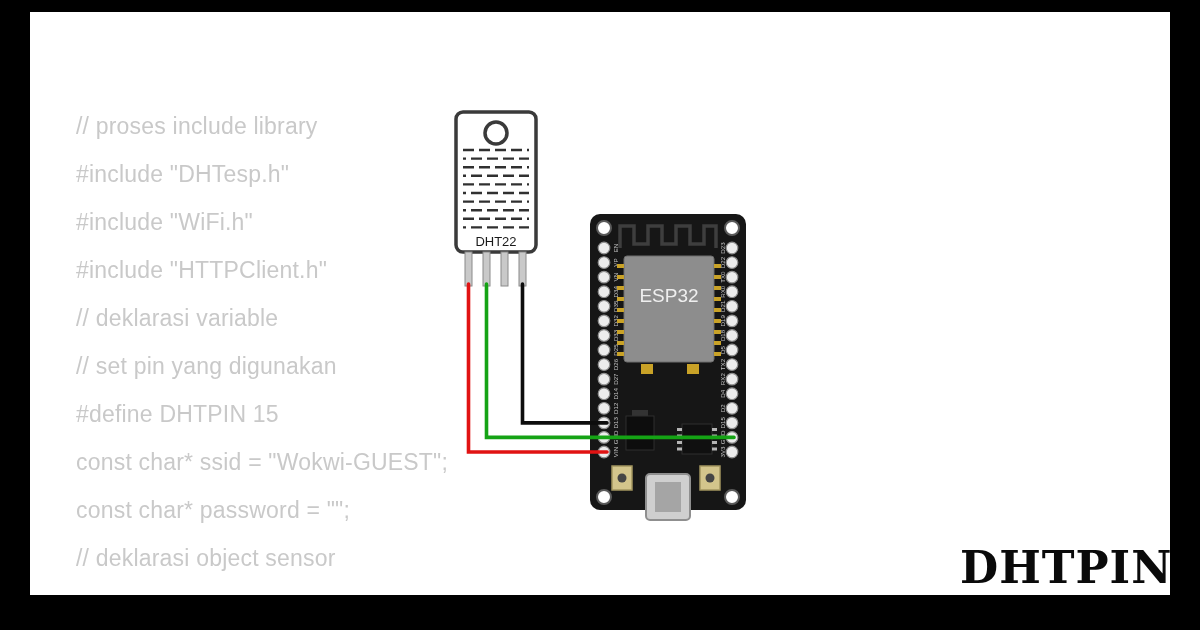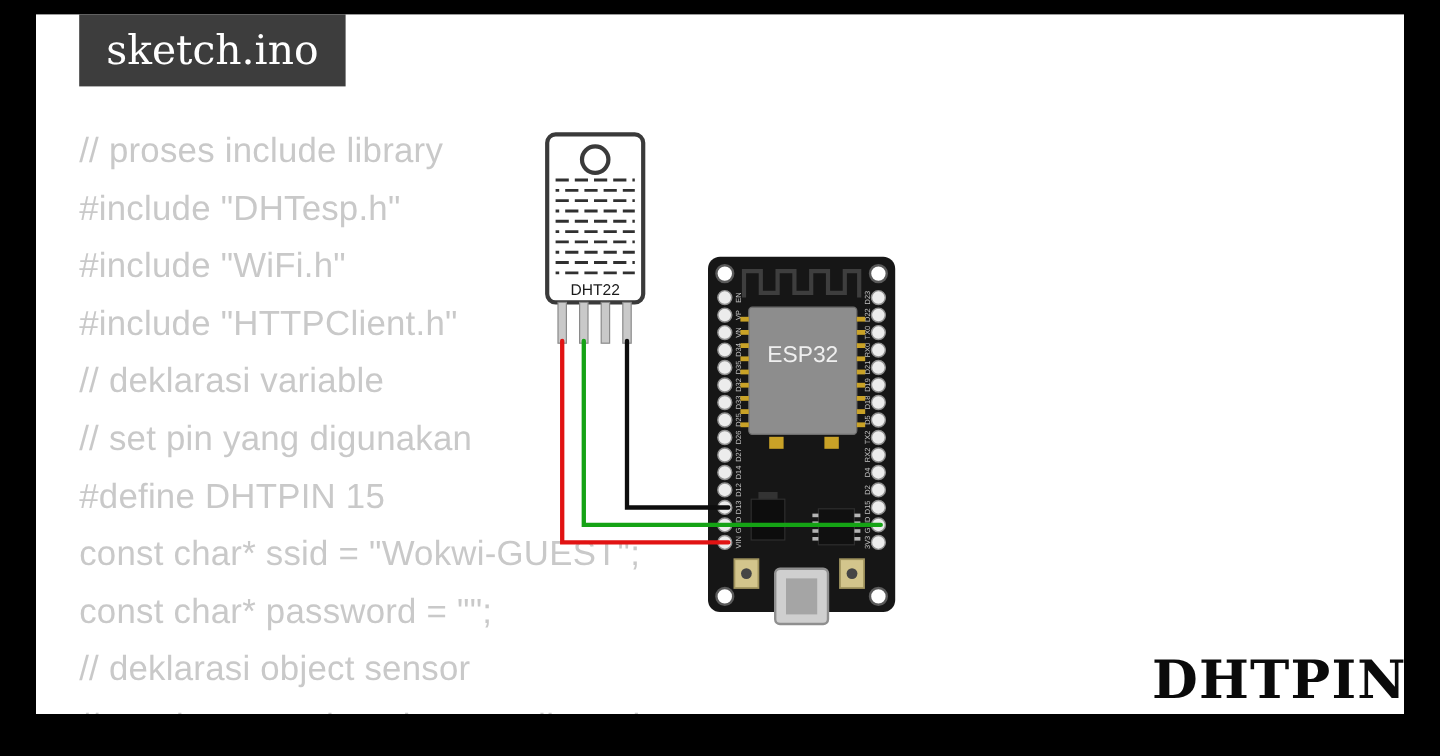--- a/index.html
+++ b/index.html
@@ -6,22 +6,22 @@
   html,body { width:1200px; height:630px; overflow:hidden; font-family:"Liberation Sans",sans-serif; }
   .stage { position:relative; width:1200px; height:630px; background:#000; overflow:hidden; }
   .canvas { position:absolute; left:30px; top:12px; width:1140px; height:583px; background:#fff; overflow:hidden; }
   .title-box {
     position:absolute; left:66px; top:12px; width:222px; height:60px;
     background:#3d3d3d; color:#fff; z-index:4;
     display:flex; align-items:center; justify-content:center;
     font-family:"DejaVu Serif",serif; font-size:34px;
   }
   .code {
-    position:absolute; left:36px; top:90px;
-    color:#c9c9c9; font-size:29px; line-height:48px;
+    position:absolute; left:46px; top:90px;
+    color:#c9c9c9; font-size:23px; line-height:48px;
     white-space:pre; letter-spacing:0.2px;
   }
   .code .code-line { height:48px; }
   #circuit-svg { position:absolute; left:0; top:0; z-index:3; }
   #circuit-svg text { font-family:"Liberation Sans",sans-serif; }
   .dht-pin { fill:#c9c9c9; stroke:#8a8a8a; stroke-width:1; }
   .logo {
     position:absolute; left:960px; top:540px; width:210px; height:56px; z-index:4;
     font-family:"DejaVu Serif",serif; font-weight:bold; font-size:44px; color:#0a0a0a;
     text-align:center; line-height:56px; letter-spacing:1px;
@@ -181,18 +181,15 @@
       <rect x="655" y="482" width="26" height="30" fill="#a5a5a5"></rect>
     </g>
 
     <g>
       <path d="M 522.5 284 V 422.9 H 607" fill="none" stroke-width="3.6" stroke-linecap="round" stroke="#0d0d0d"></path>
       <path d="M 486.5 284 V 437.4 H 734" fill="none" stroke-width="3.6" stroke-linecap="round" stroke="#15a315"></path>
       <path d="M 468.5 284 V 452 H 607" fill="none" stroke-width="3.6" stroke-linecap="round" stroke="#e11313"></path>
     </g>
   </svg>
 
-  <div class="title-box" style="background: rgb(61, 61, 61); color: rgb(255, 255, 255);">
-    <span>sketch.ino</span>
-  </div>
 
   <div class="logo">DHTPIN</div>
 </div>
 
 </body></html>

